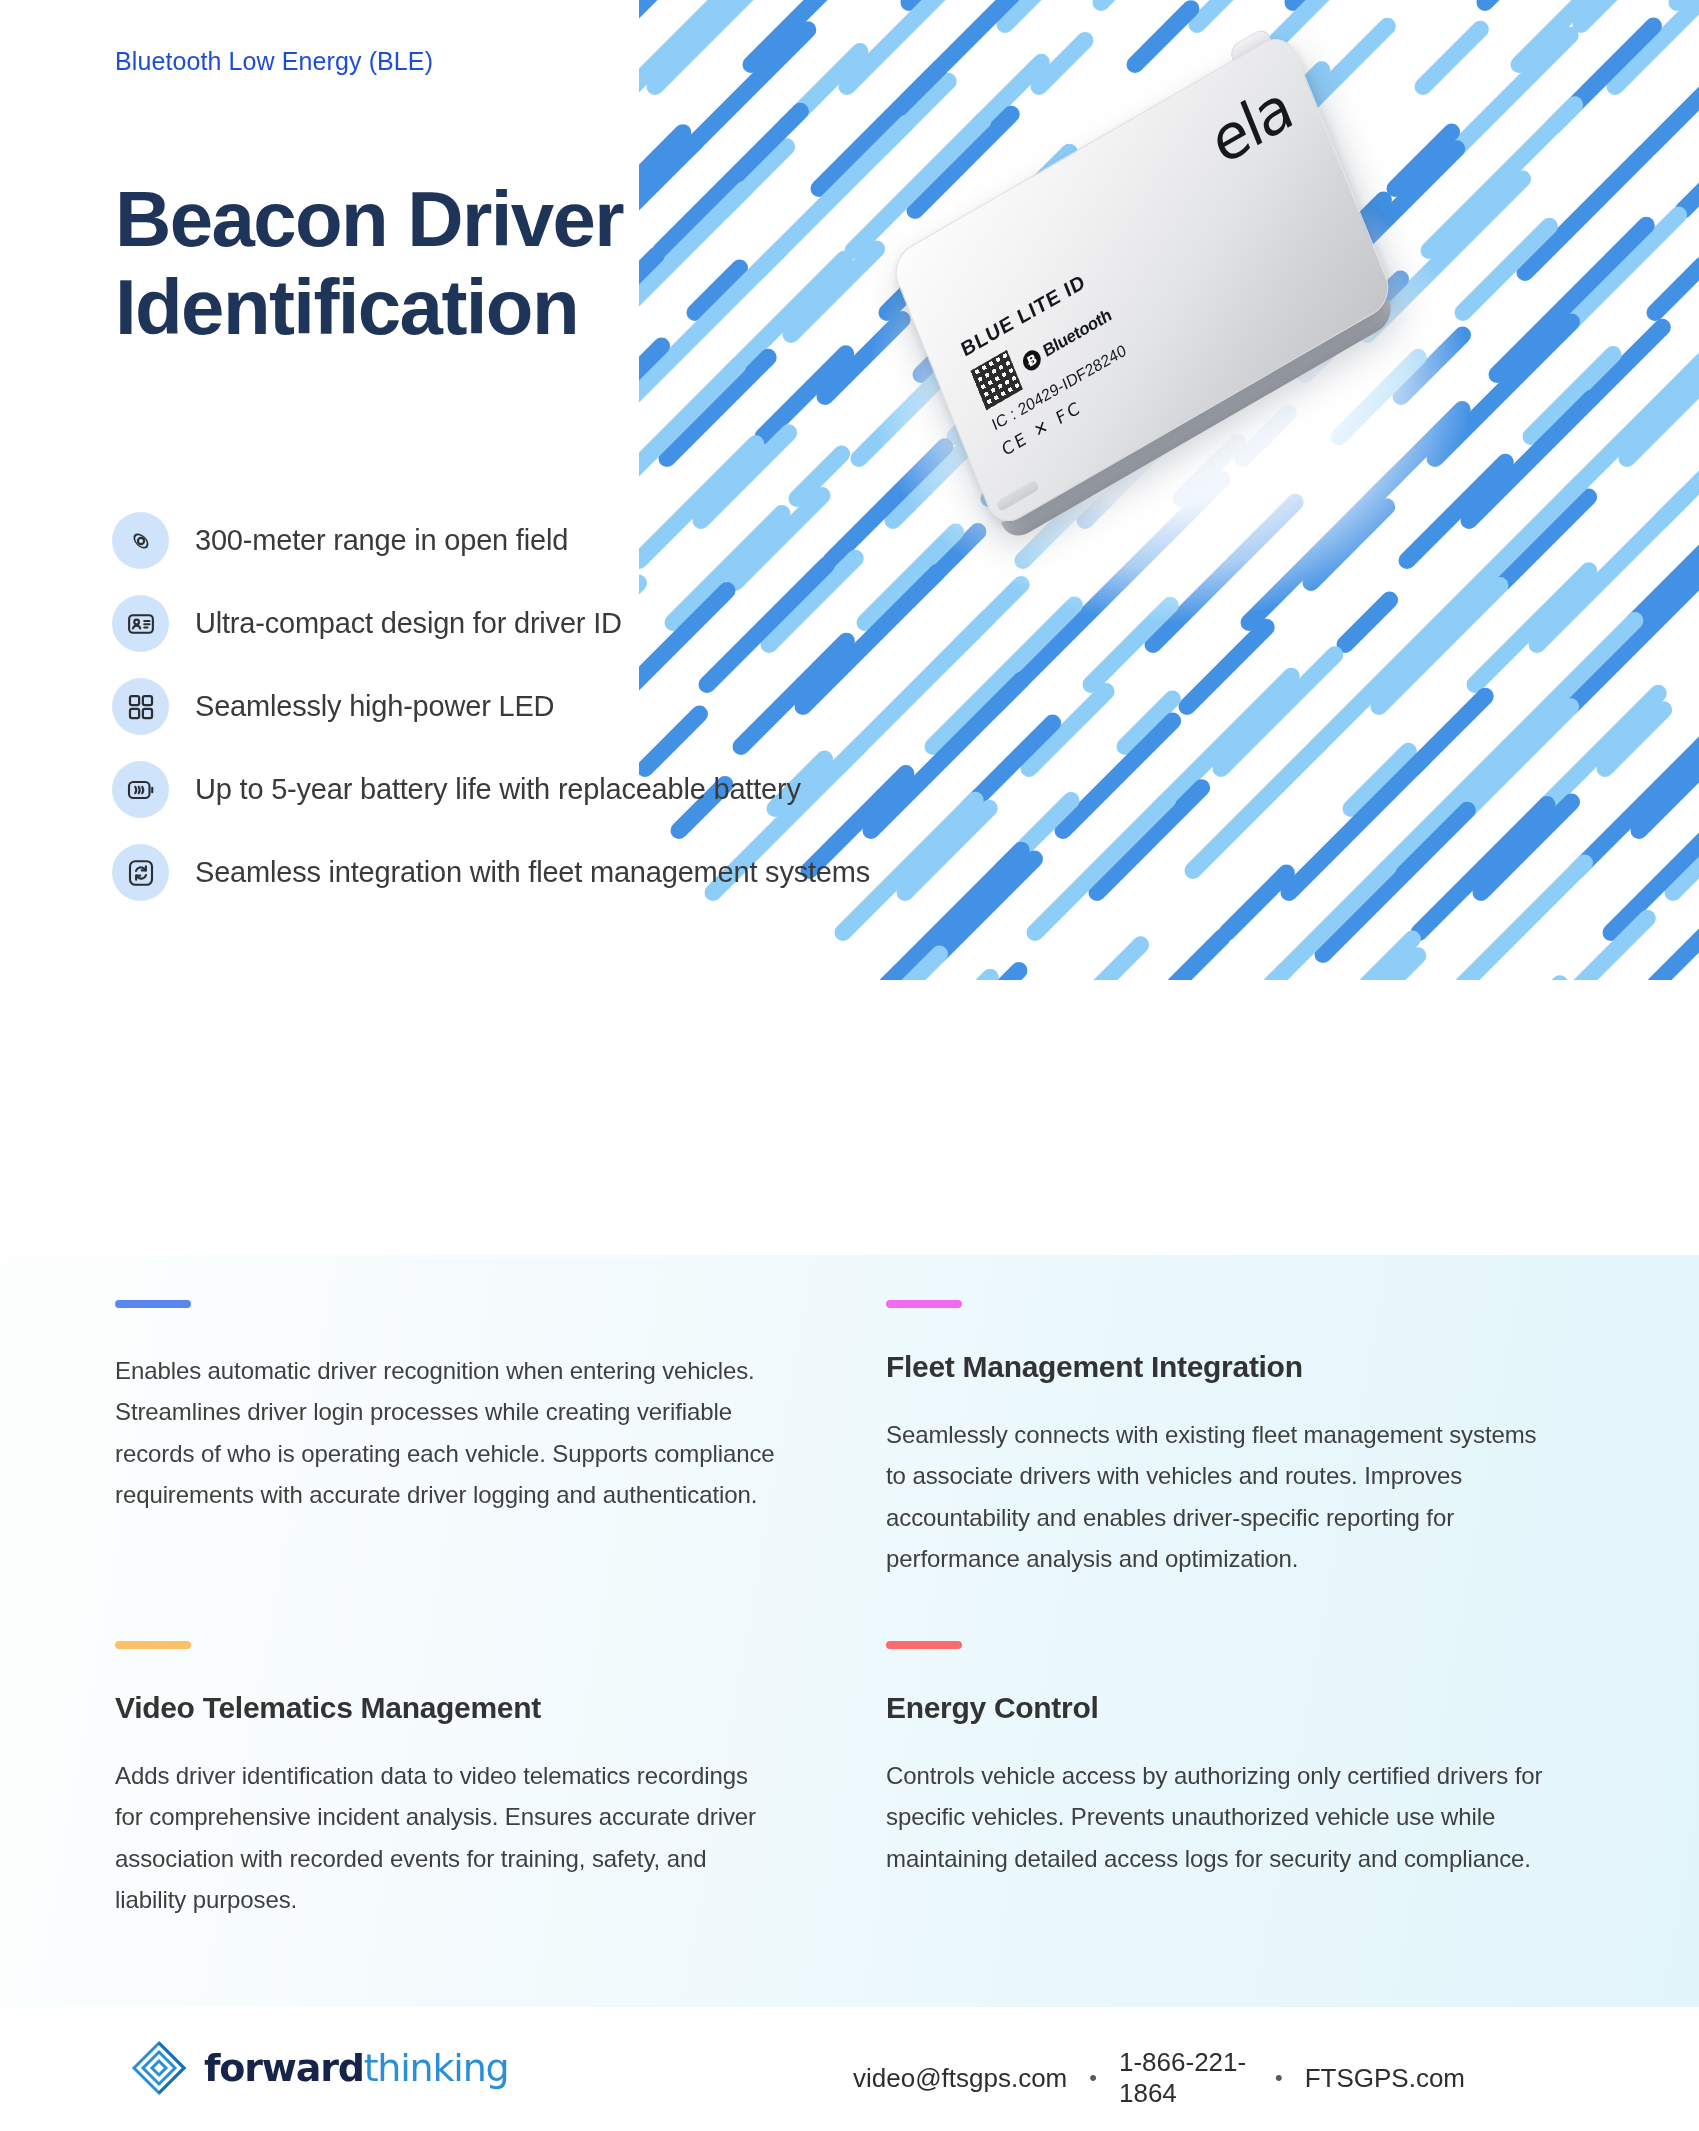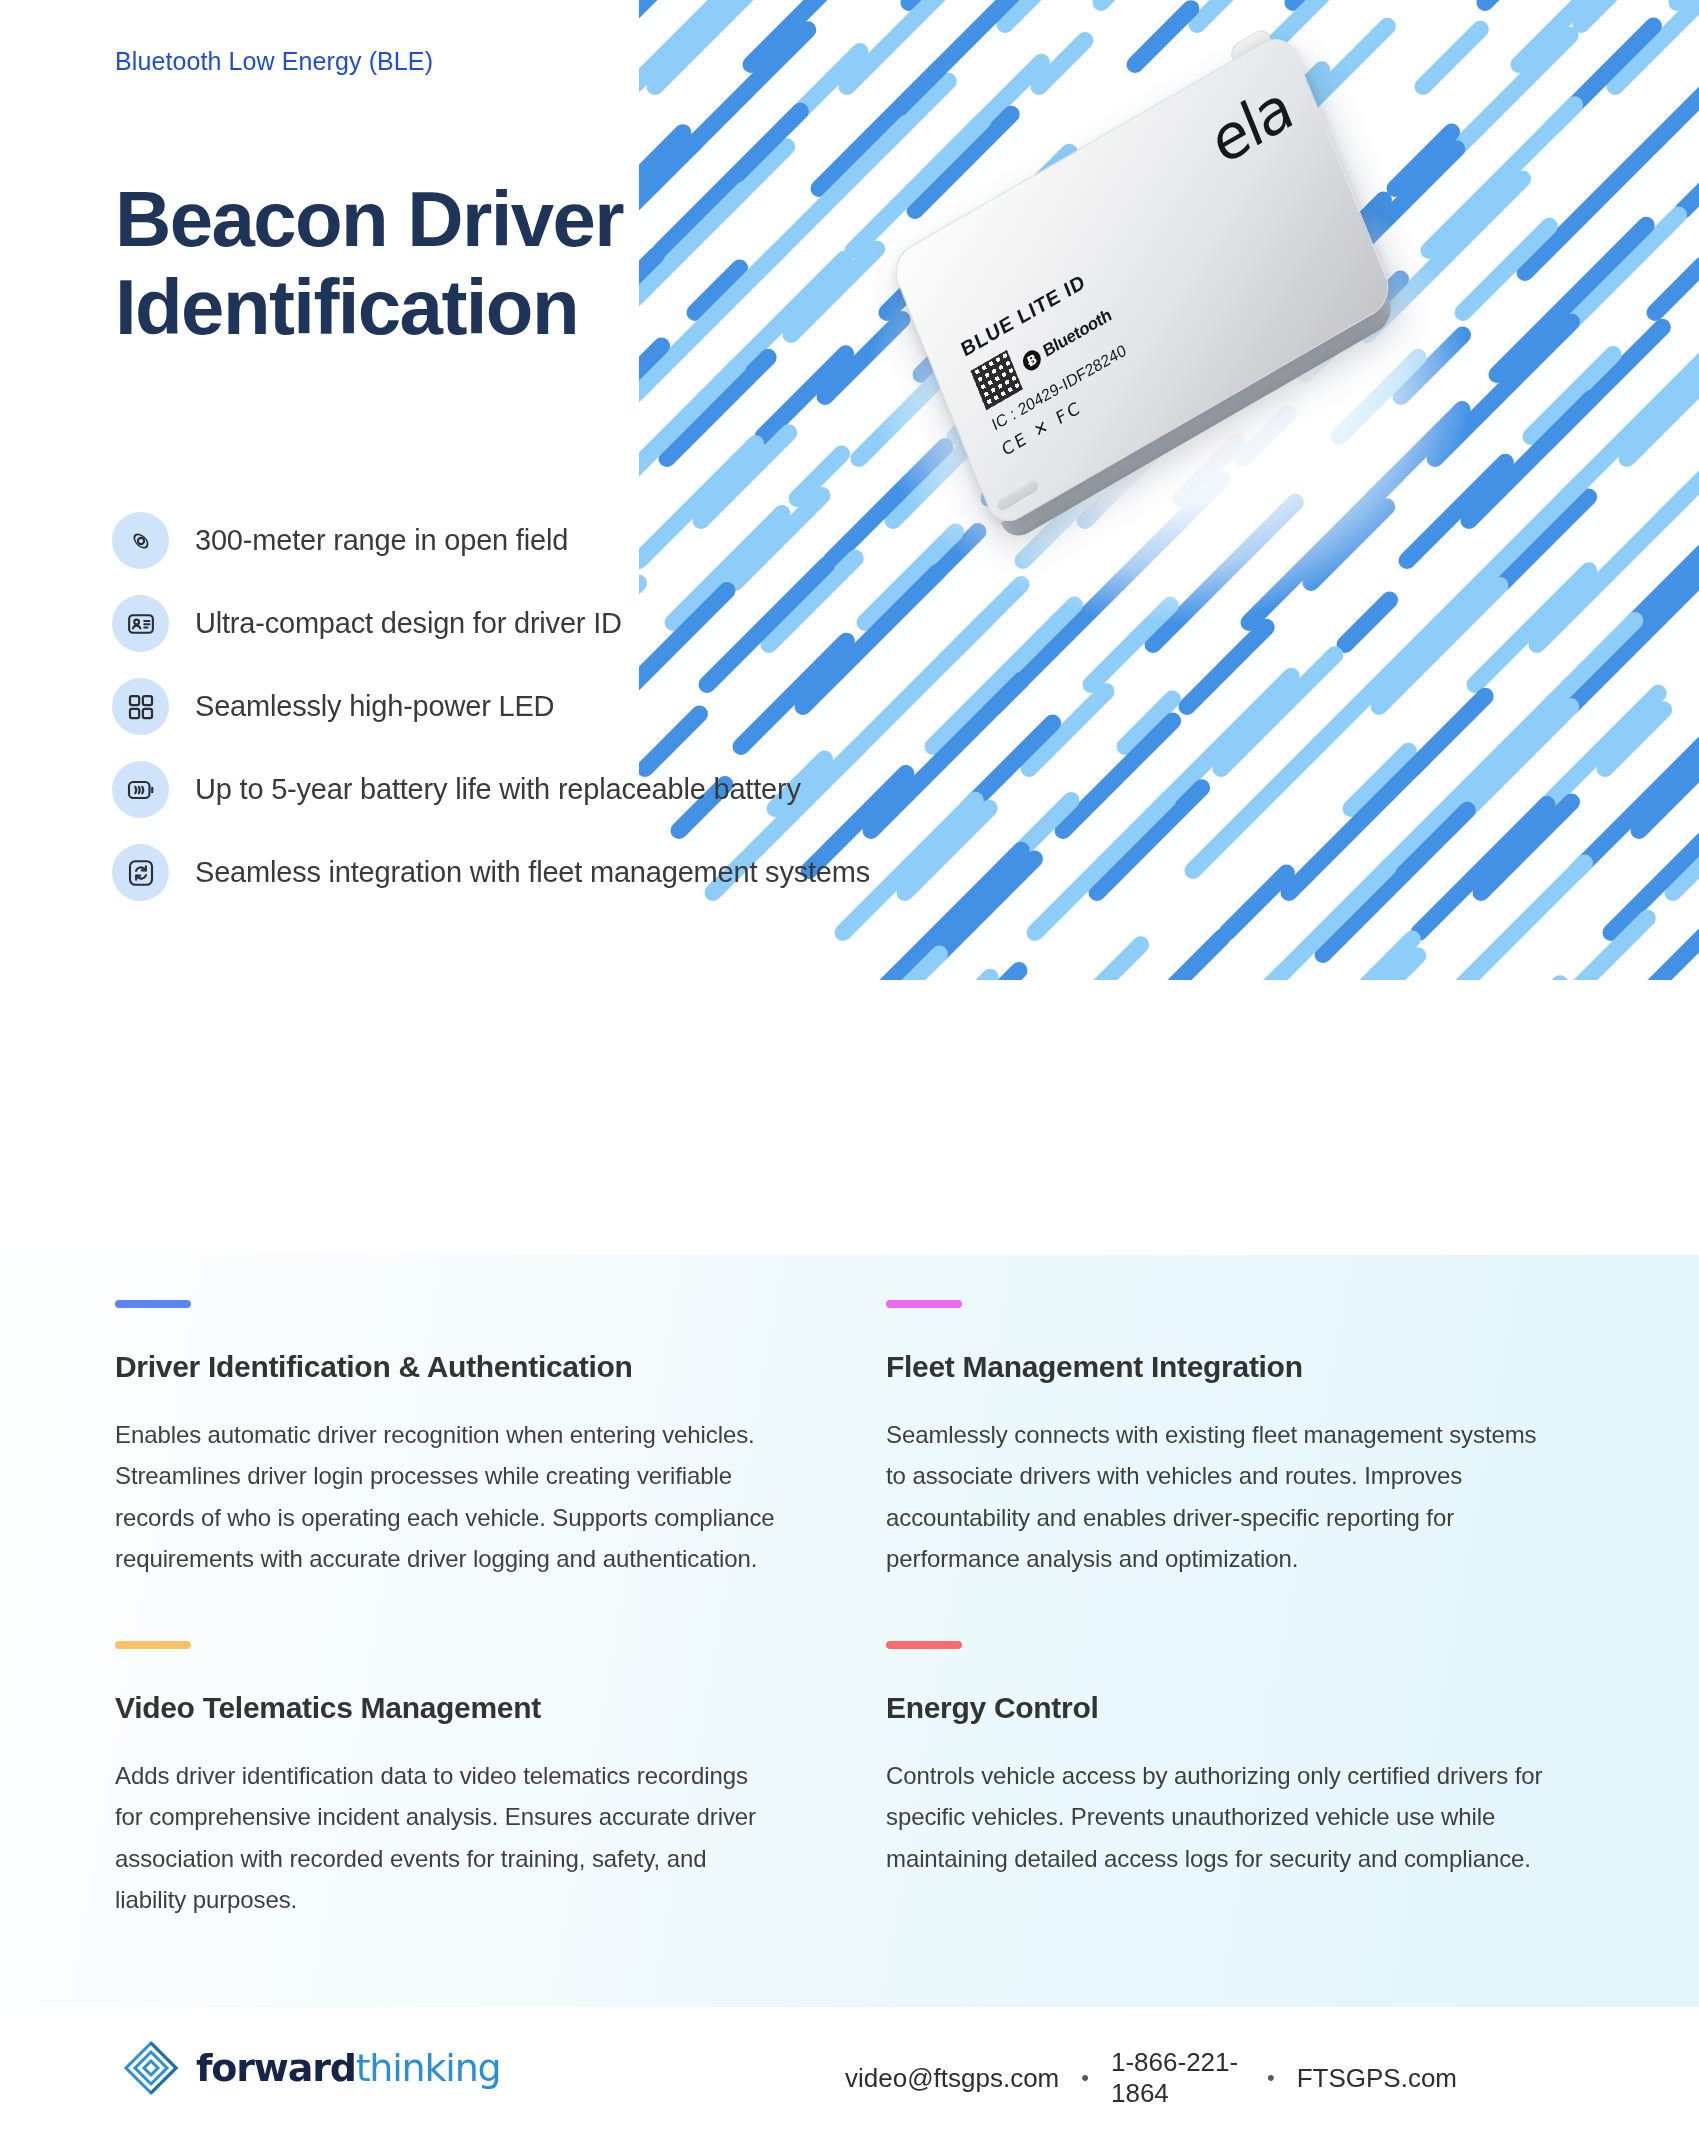--- a/index.html
+++ b/index.html
@@ -193,21 +193,21 @@
     letter-spacing:-.3px; margin-bottom:30px;
   }
   .bbody{
     font-size:24px; line-height:1.72; color:#3f3f3f;
     letter-spacing:-.1px;
   }
 
   
   .footer{
     position:absolute;
-    left:0; top:2007px;
+    left:8px; top:2007px;
     width:1457px; height:124px;
     background:#ffffff;
     z-index:4;
   }
   .flogo{
     position:absolute; left:120px; top:30px;
     display:flex; align-items:center; gap:14px;
   }
   .flogo-txt{
     font-size:38px; letter-spacing:-1.2px; font-weight:700;
@@ -494,21 +494,20 @@
           </svg>
         </div>
         <div class="feat-tx">Seamless integration with fleet management systems</div>
       </div>
     </div>
 
   <div class="panel">
     <div class="panel-inner" id="benefitGrid">
         <div class="bcard">
           <div class="bbar" style="background: rgb(91, 134, 242);"></div>
-          <div class="btitle">Driver Identification &amp; Authentication</div>
           <div class="bbody">Enables automatic driver recognition when entering vehicles. Streamlines driver login processes while creating verifiable records of who is operating each vehicle. Supports compliance requirements with accurate driver logging and authentication.</div>
         </div>
         <div class="bcard">
           <div class="bbar" style="background: rgb(240, 107, 240);"></div>
           <div class="btitle">Fleet Management Integration</div>
           <div class="bbody">Seamlessly connects with existing fleet management systems to associate drivers with vehicles and routes. Improves accountability and enables driver-specific reporting for performance analysis and optimization.</div>
         </div>
         <div class="bcard">
           <div class="bbar" style="background: rgb(252, 192, 104);"></div>
           <div class="btitle">Video Telematics Management</div>

